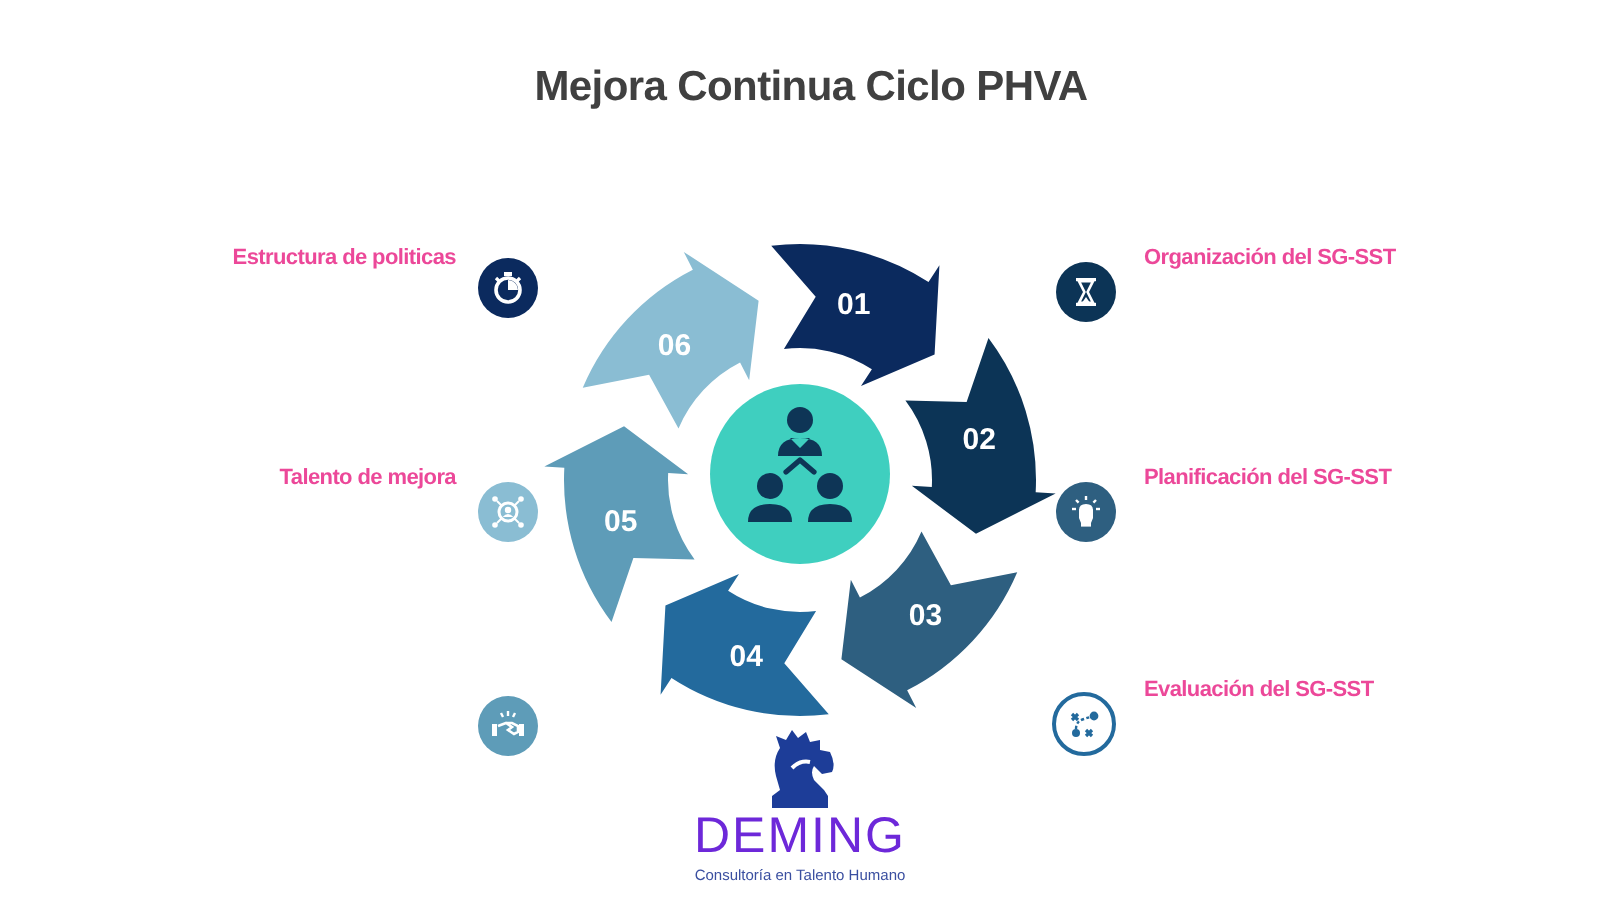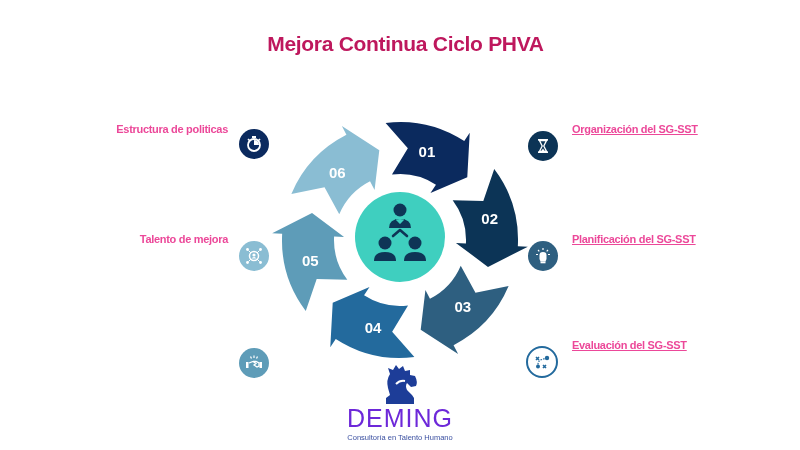--- a/index.html
+++ b/index.html
@@ -2,30 +2,30 @@
 <html><head>
 <meta charset="utf-8">
 <style>
   html, body { margin: 0; padding: 0; }
   body {
     width: 800px; height: 450px; background: #ffffff; position: relative; overflow: hidden;
     font-family: "Liberation Sans", "DejaVu Sans", sans-serif;
   }
   .title {
     position: absolute; left: 0; right: 0; top: 32px; text-align: center;
-    font-size: 21px; font-weight: bold; color: #be185d; letter-spacing: -0.3px;
+    font-size: 21px; font-weight: bold; color: #404040; letter-spacing: -0.3px;
     font-family: "Liberation Sans", sans-serif;
     margin-left: 11px;
   }
   .label {
     position: absolute; font-size: 11px; font-weight: bold; color: #ec4899;
     line-height: 22px; letter-spacing: -0.3px; white-space: nowrap;
   }
   .label.left { text-align: right; }
-  .label.right { text-align: left; text-decoration: underline; }
+  .label.right { text-align: left; }
   .badge {
     position: absolute; width: 30px; height: 30px; border-radius: 50%;
     display: flex; align-items: center; justify-content: center;
   }
   .badge svg { width: 20px; height: 20px; }
   .cycle { position: absolute; left: 0; top: 0; width: 800px; height: 450px; }
   .logo-text {
     position: absolute; left: 320px; width: 160px; text-align: center;
     color: #6d28d9; font-family: "Liberation Sans", sans-serif;
   }

